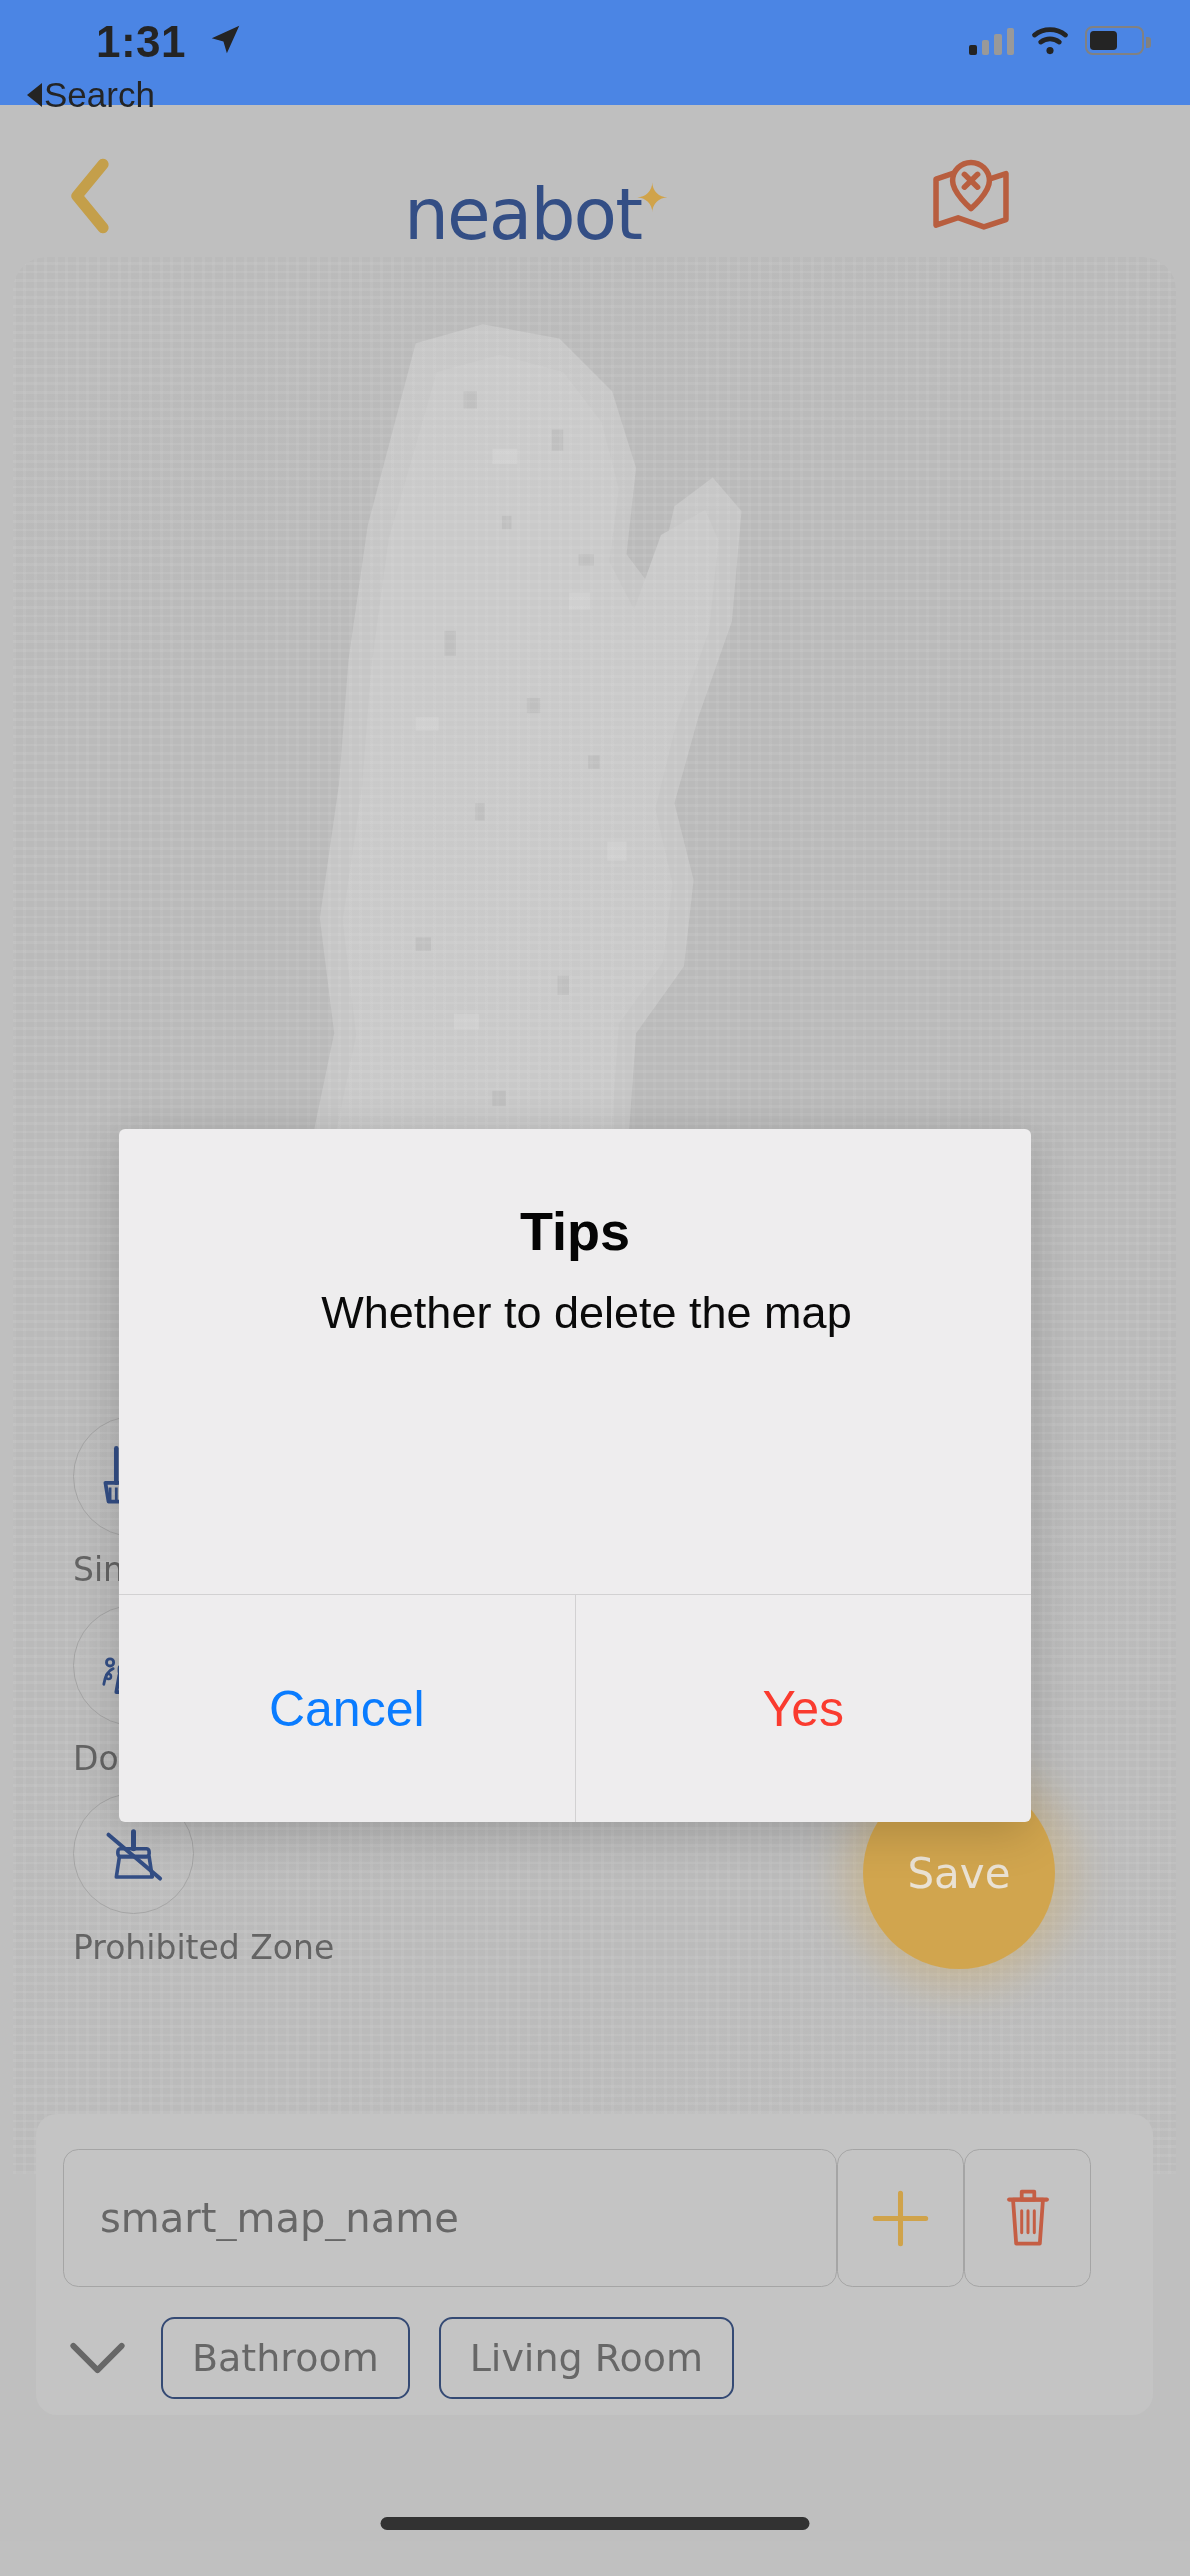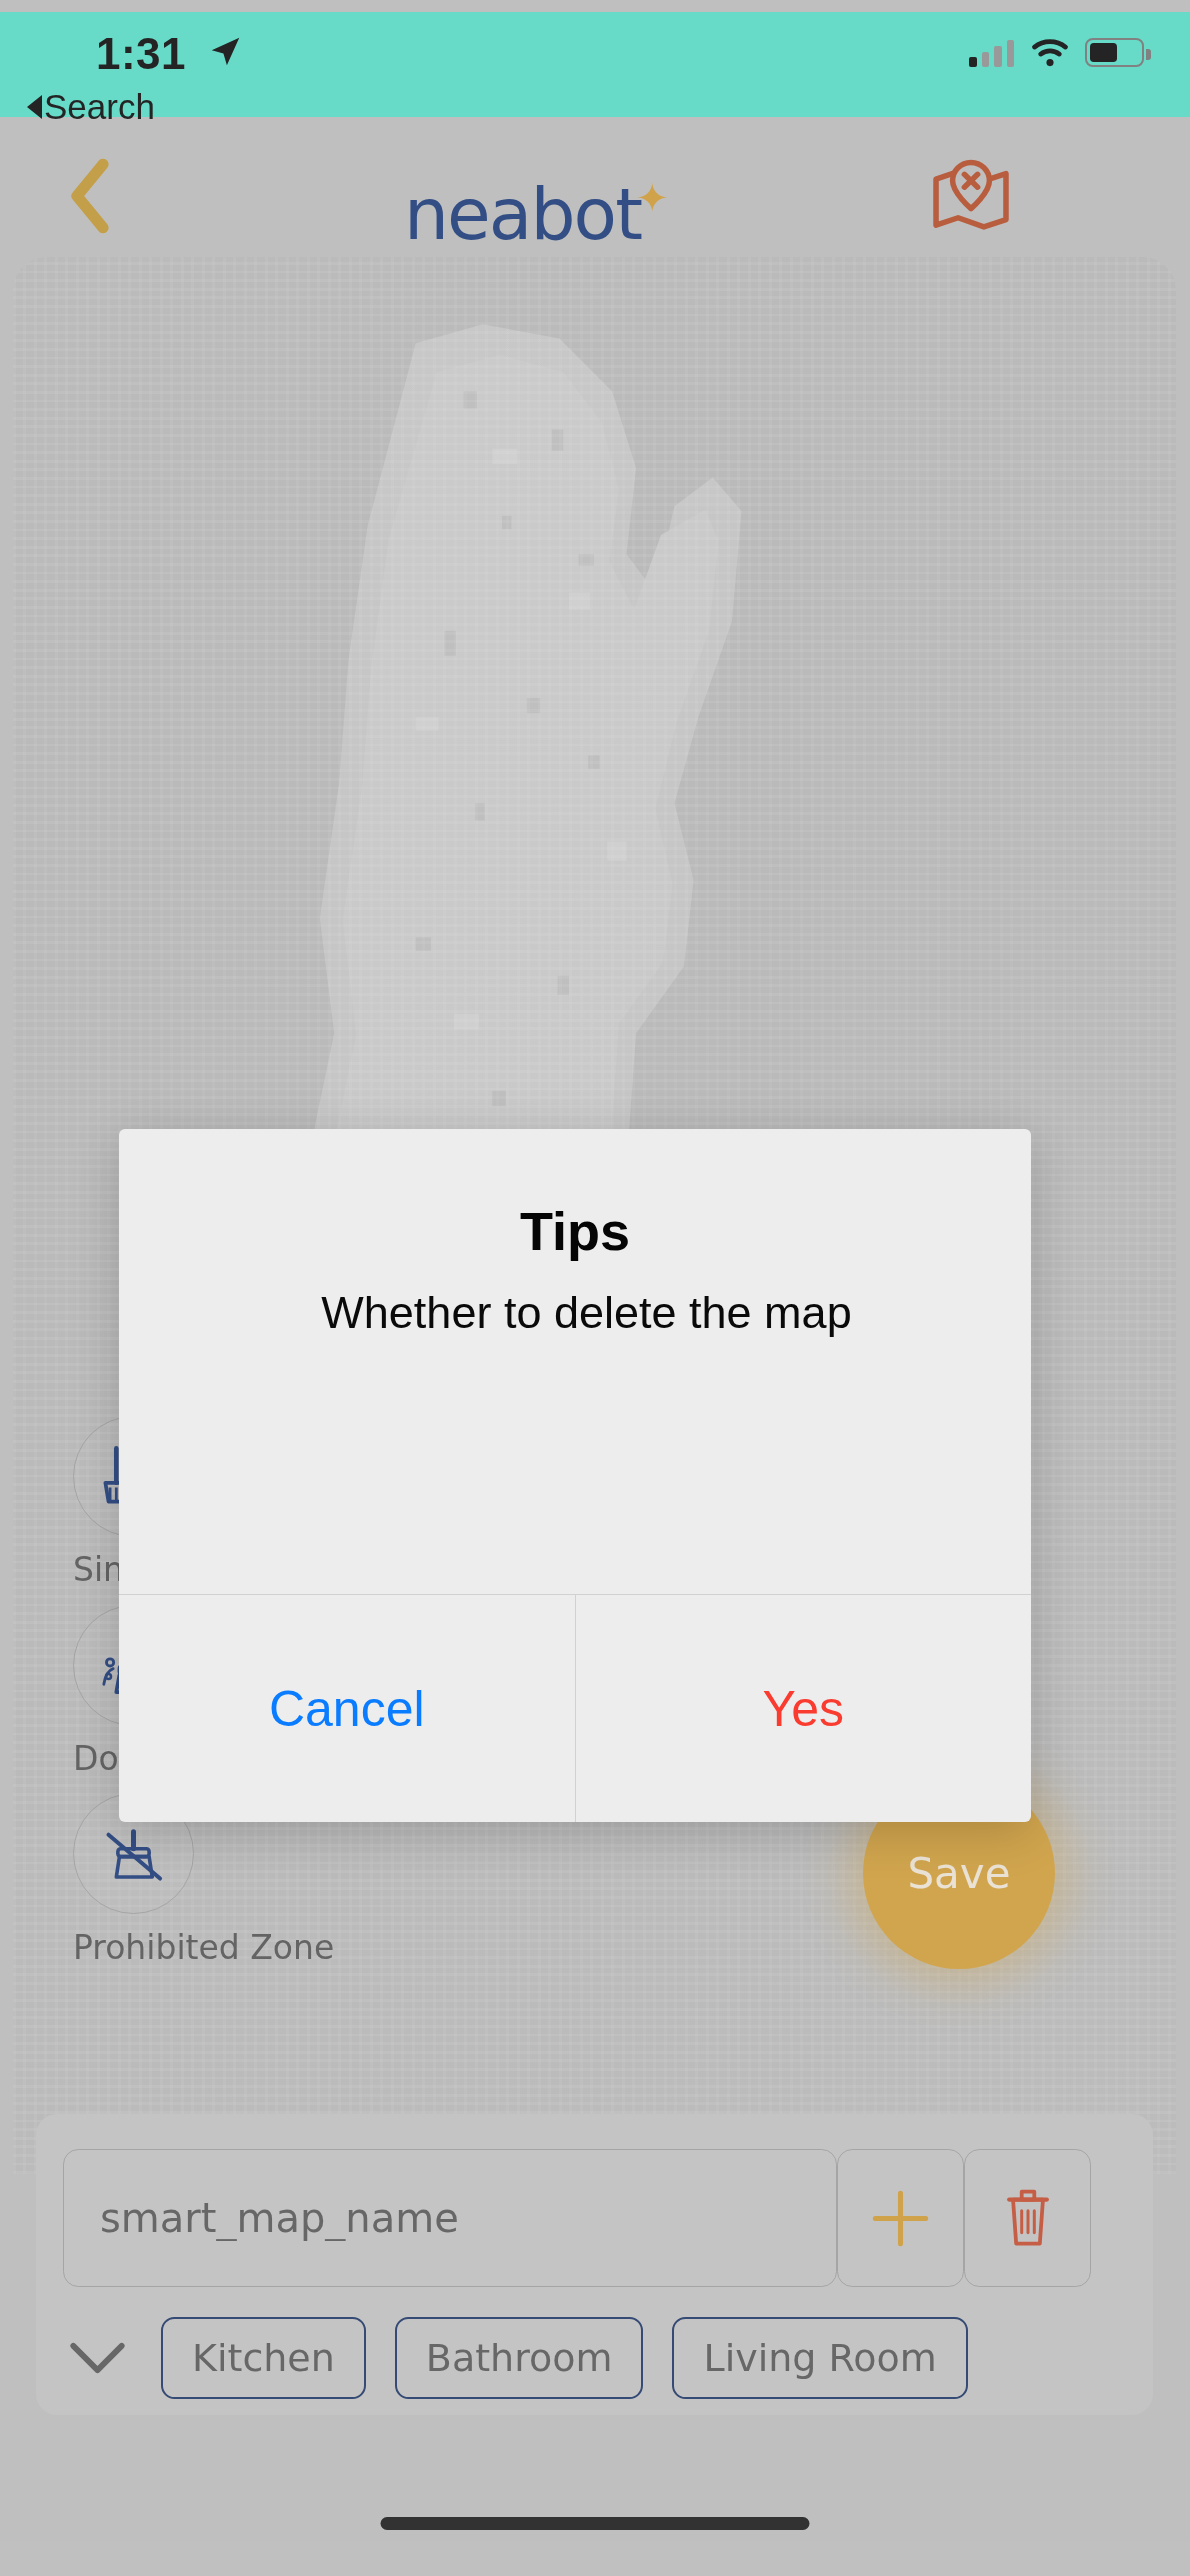--- a/index.html
+++ b/index.html
@@ -10,22 +10,22 @@
     overflow:hidden;
   }
   #screen {
     position:relative;
     width:1190px; height:2576px;
     background:#c9c9c9;
   }
 
   
   #status-bar {
-    position:absolute; left:0; top:12px; width:1190px; height:105px;
-    background:#5eead4;
+    position:absolute; left:0; top:0; width:1190px; height:105px;
+    background:#3b82f6;
   }
   #status-time {
     position:absolute; left:96px; top:17px;
     font-size:44px; font-weight:600; color:#0b0b0b;
     letter-spacing:0.5px;
   }
   #loc-arrow {
     position:absolute; left:209px; top:23px;
     width:33px; height:33px;
   }
@@ -412,21 +412,20 @@
         </svg>
       </div>
     </div>
 
     <div id="rooms-row">
       <div id="collapse-chevron">
         <svg width="59" height="38" viewBox="0 0 34 22">
           <path d="M3 4 L17 18 L31 4" stroke="#5d5d5d" stroke-width="3.4" fill="none" stroke-linecap="round" stroke-linejoin="round"></path>
         </svg>
       </div>
-      <div class="room-chip">Kitchen</div>
       <div class="room-chip">Bathroom</div>
       <div class="room-chip">Living Room</div>
     </div>
   </div>
 
   <div id="home-indicator"></div>
 
   <div id="dim-layer"></div>
 
   <div id="tips-dialog">

